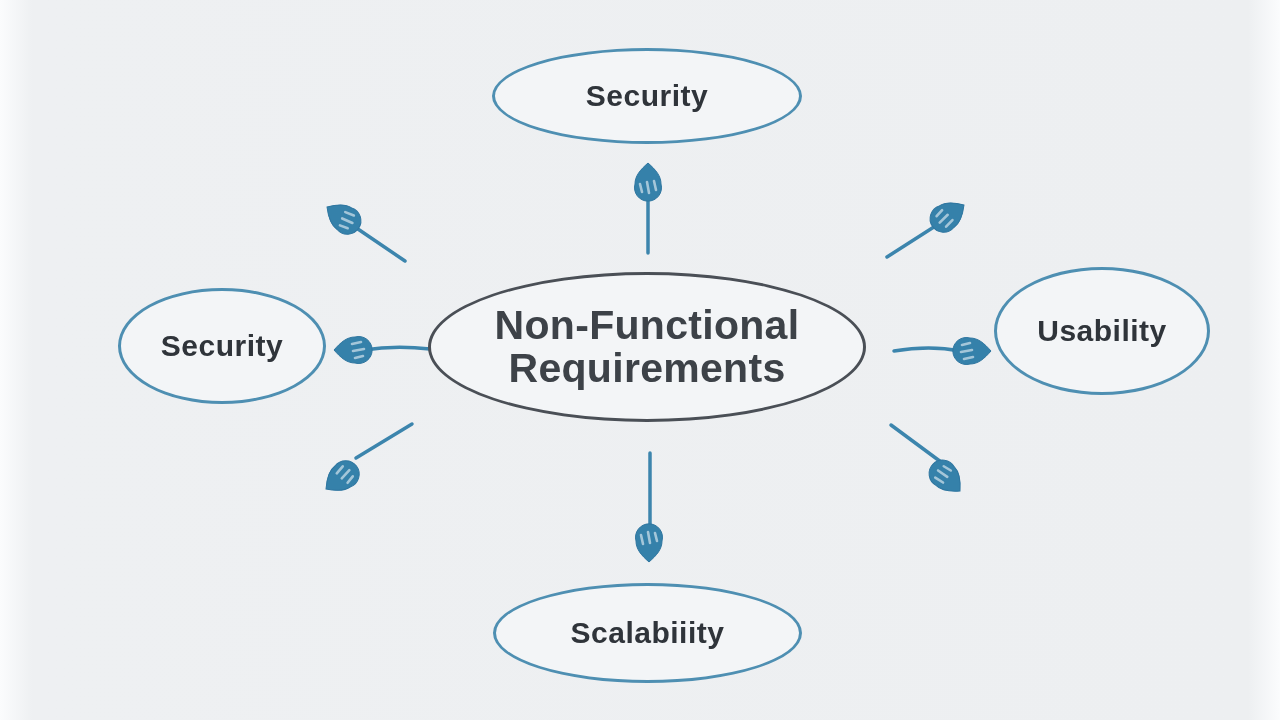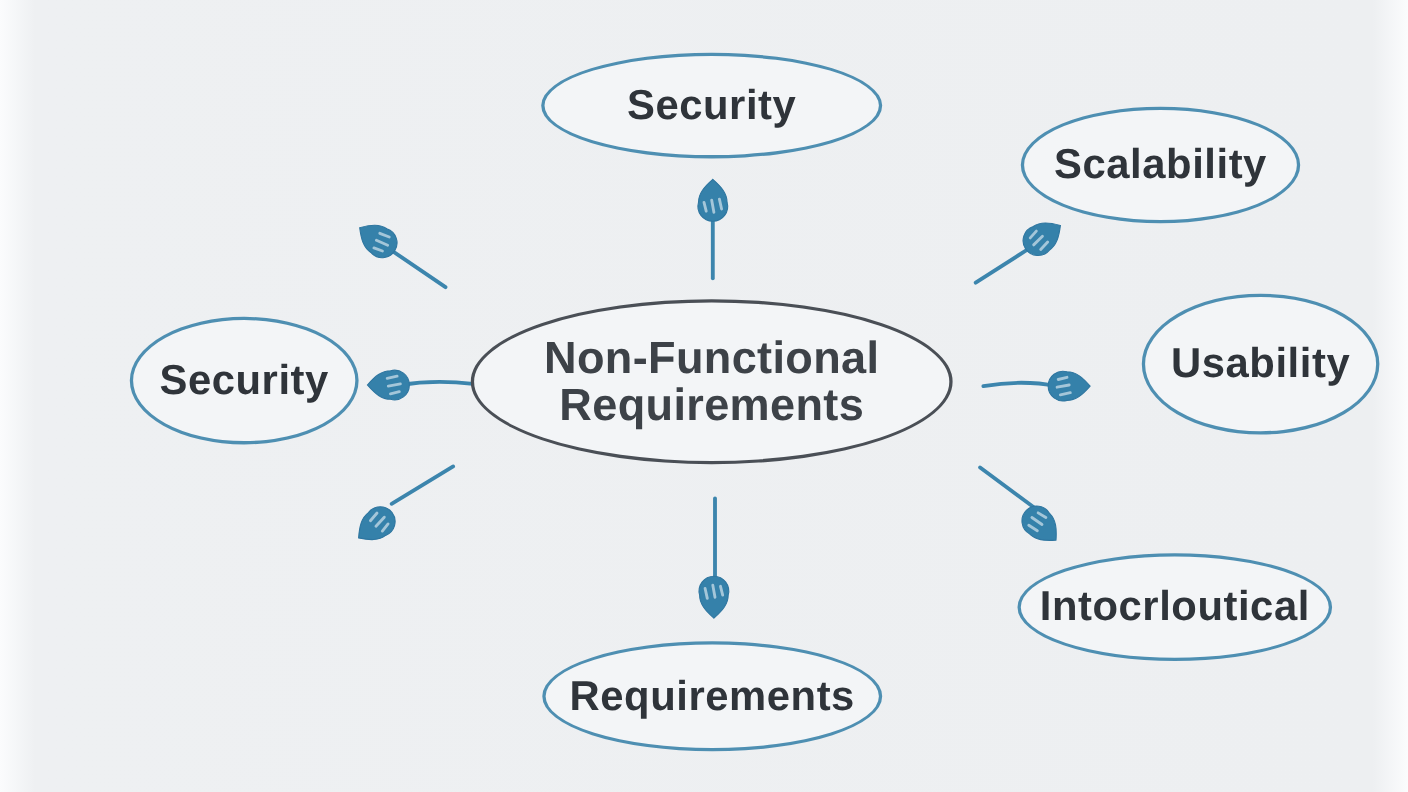--- a/index.html
+++ b/index.html
@@ -23,21 +23,21 @@
     border-radius: 50%;
     display: flex;
     align-items: center;
     justify-content: center;
     box-sizing: border-box;
     background: #f3f5f7;
   }
   .node.satellite {
     border: 3px solid #4e8fb2;
     color: #2f343a;
-    font-size: 38px;
+    font-size: 30px;
     font-weight: 700;
     letter-spacing: 0.5px;
   }
   .node.center {
     border: 3.5px solid #4a4f56;
     color: #3d4248;
     font-size: 41px;
     font-weight: 700;
     letter-spacing: 0.3px;
     text-align: center;
@@ -131,38 +131,32 @@
       <path class="arrow-line" d="M887,257 L937,225"></path>
       <use href="#tear-head" transform="translate(964,205) rotate(-34)"></use>
     </g>
   </svg>
 
 
   <div class="node satellite" style="left:492px; top:48px;  width:310px; height:96px;">
     <span class="label">Security</span>
   </div>
 
-  <div class="node satellite" style="left:928px; top:97px;  width:254px; height:106px;">
-    <span class="label">Scalability</span>
-  </div>
 
   <div class="node satellite" style="left:118px; top:288px; width:208px; height:116px;">
     <span class="label">Security</span>
   </div>
 
-  <div class="node satellite" style="left:1038px; top:267px; width:216px; height:128px;align-items:center;">
+  <div class="node satellite" style="left:994px; top:267px; width:216px; height:128px;align-items:center;">
     <span class="label">Usability</span>
   </div>
 
 
   <div class="node satellite" style="left:493px; top:583px; width:309px; height:100px;">
-    <span class="label">Requirements</span>
+    <span class="label">Scalabiiity</span>
   </div>
 
-  <div class="node satellite" style="left:925px; top:503px; width:286px; height:98px;">
-    <span class="label">Intocrloutical</span>
-  </div>
 
   <div class="node center" style="left:428px; top:272px; width:438px; height:150px;">
     <span class="label">Non-Functional Requirements</span>
   </div>
 
 </div>
 
 </body></html>

